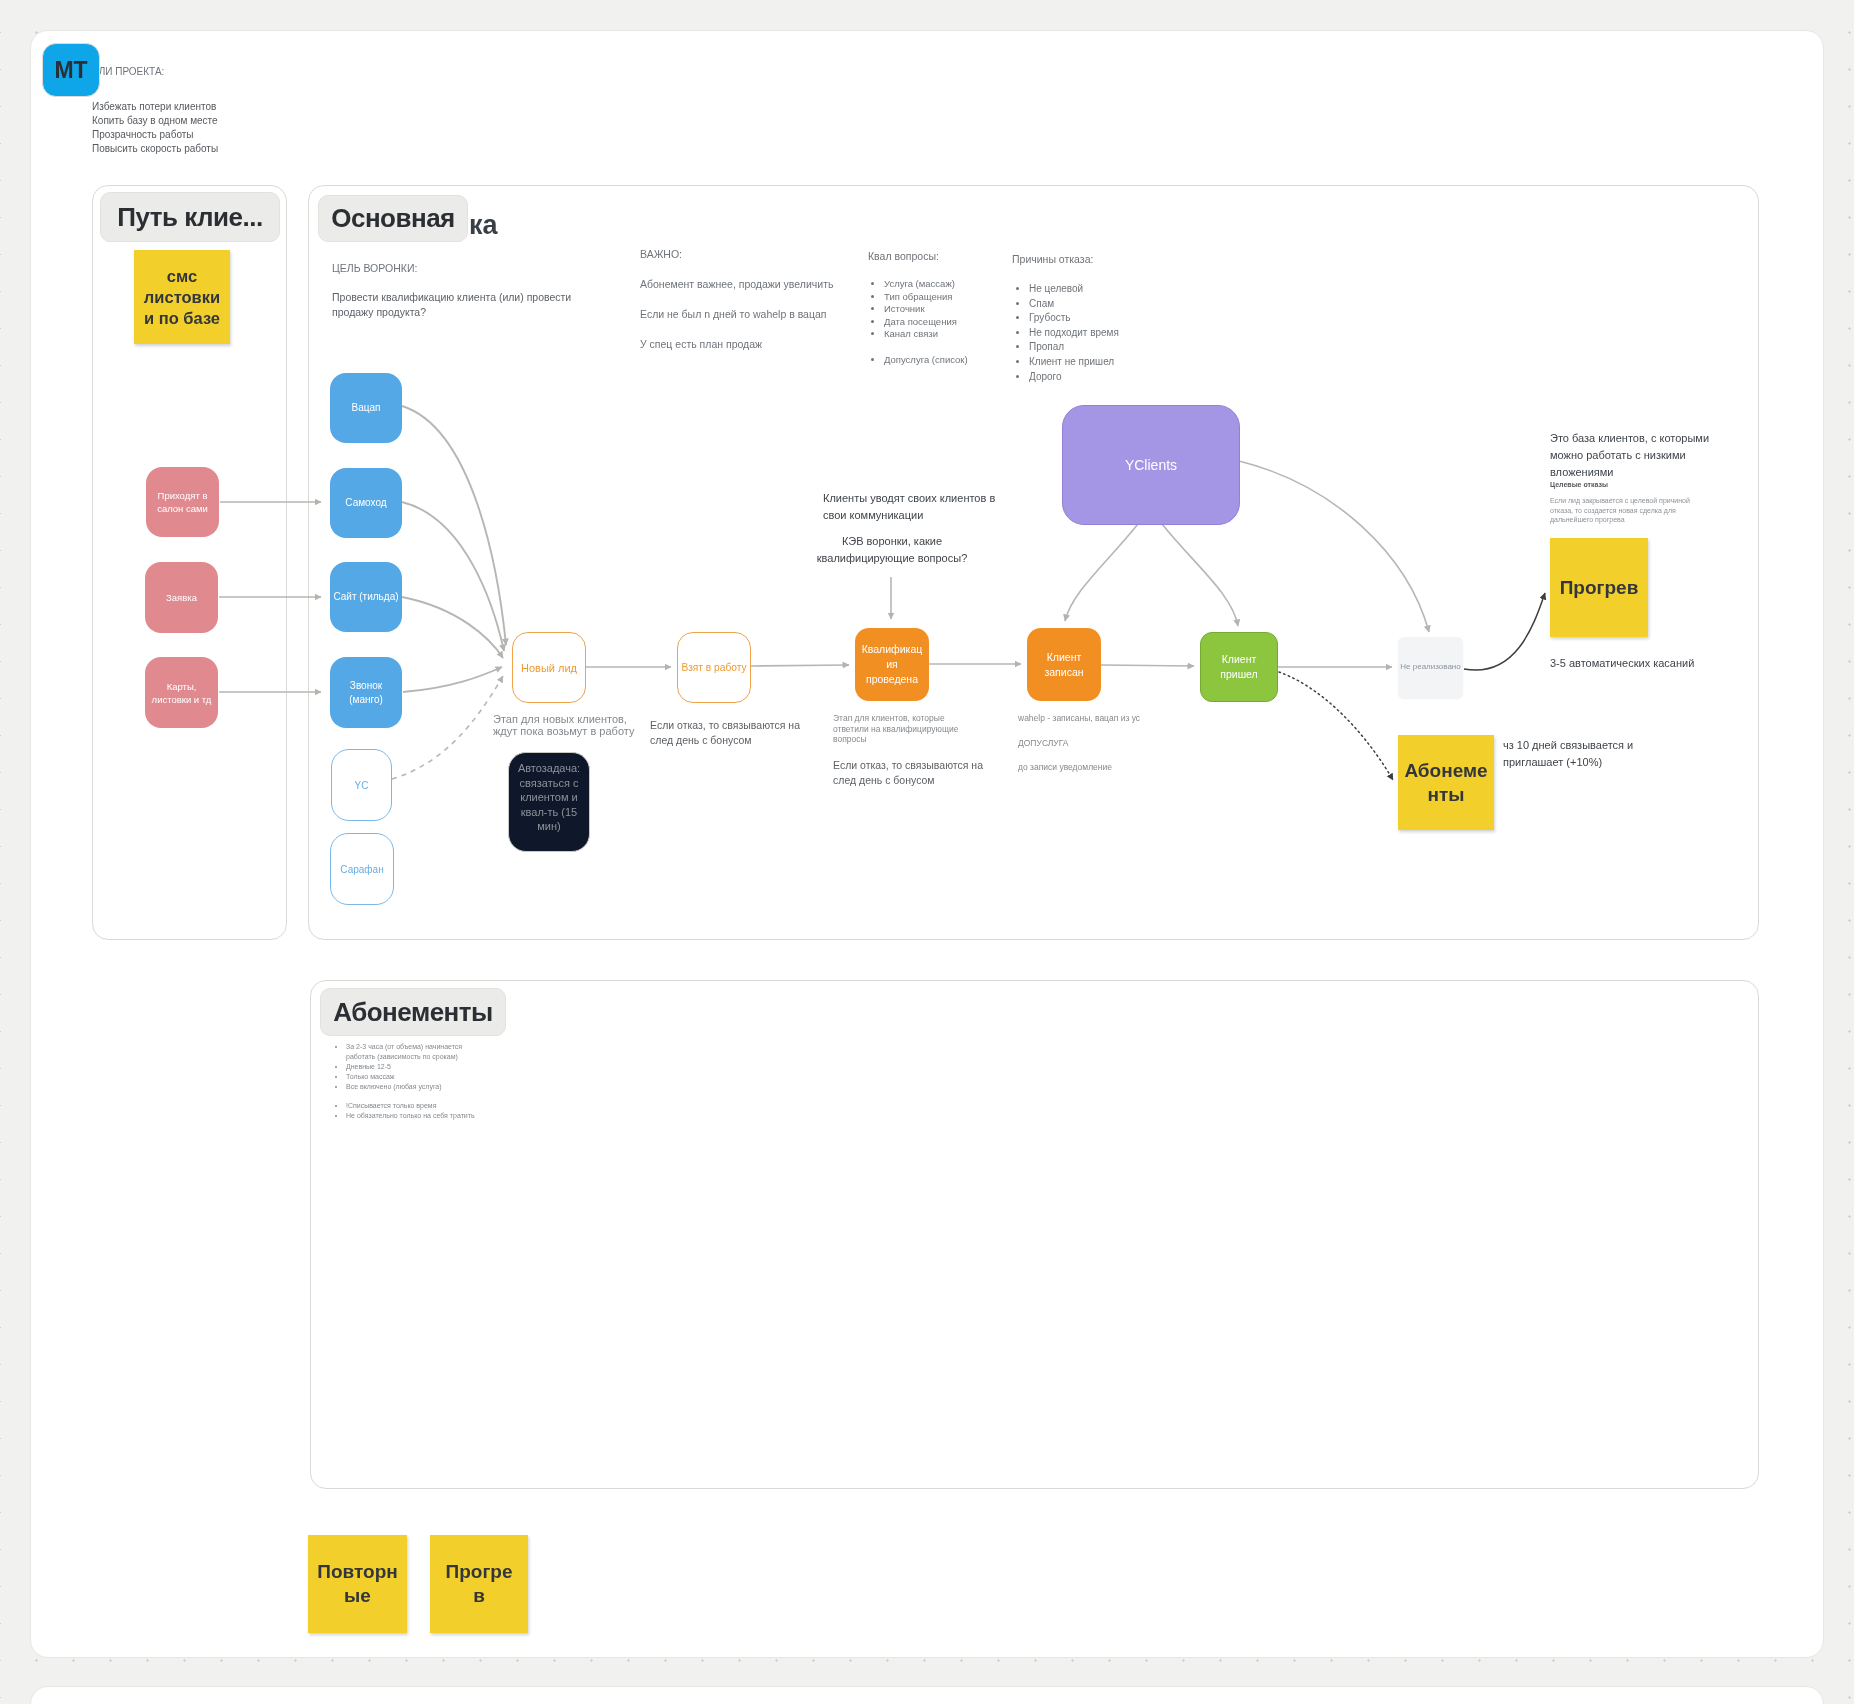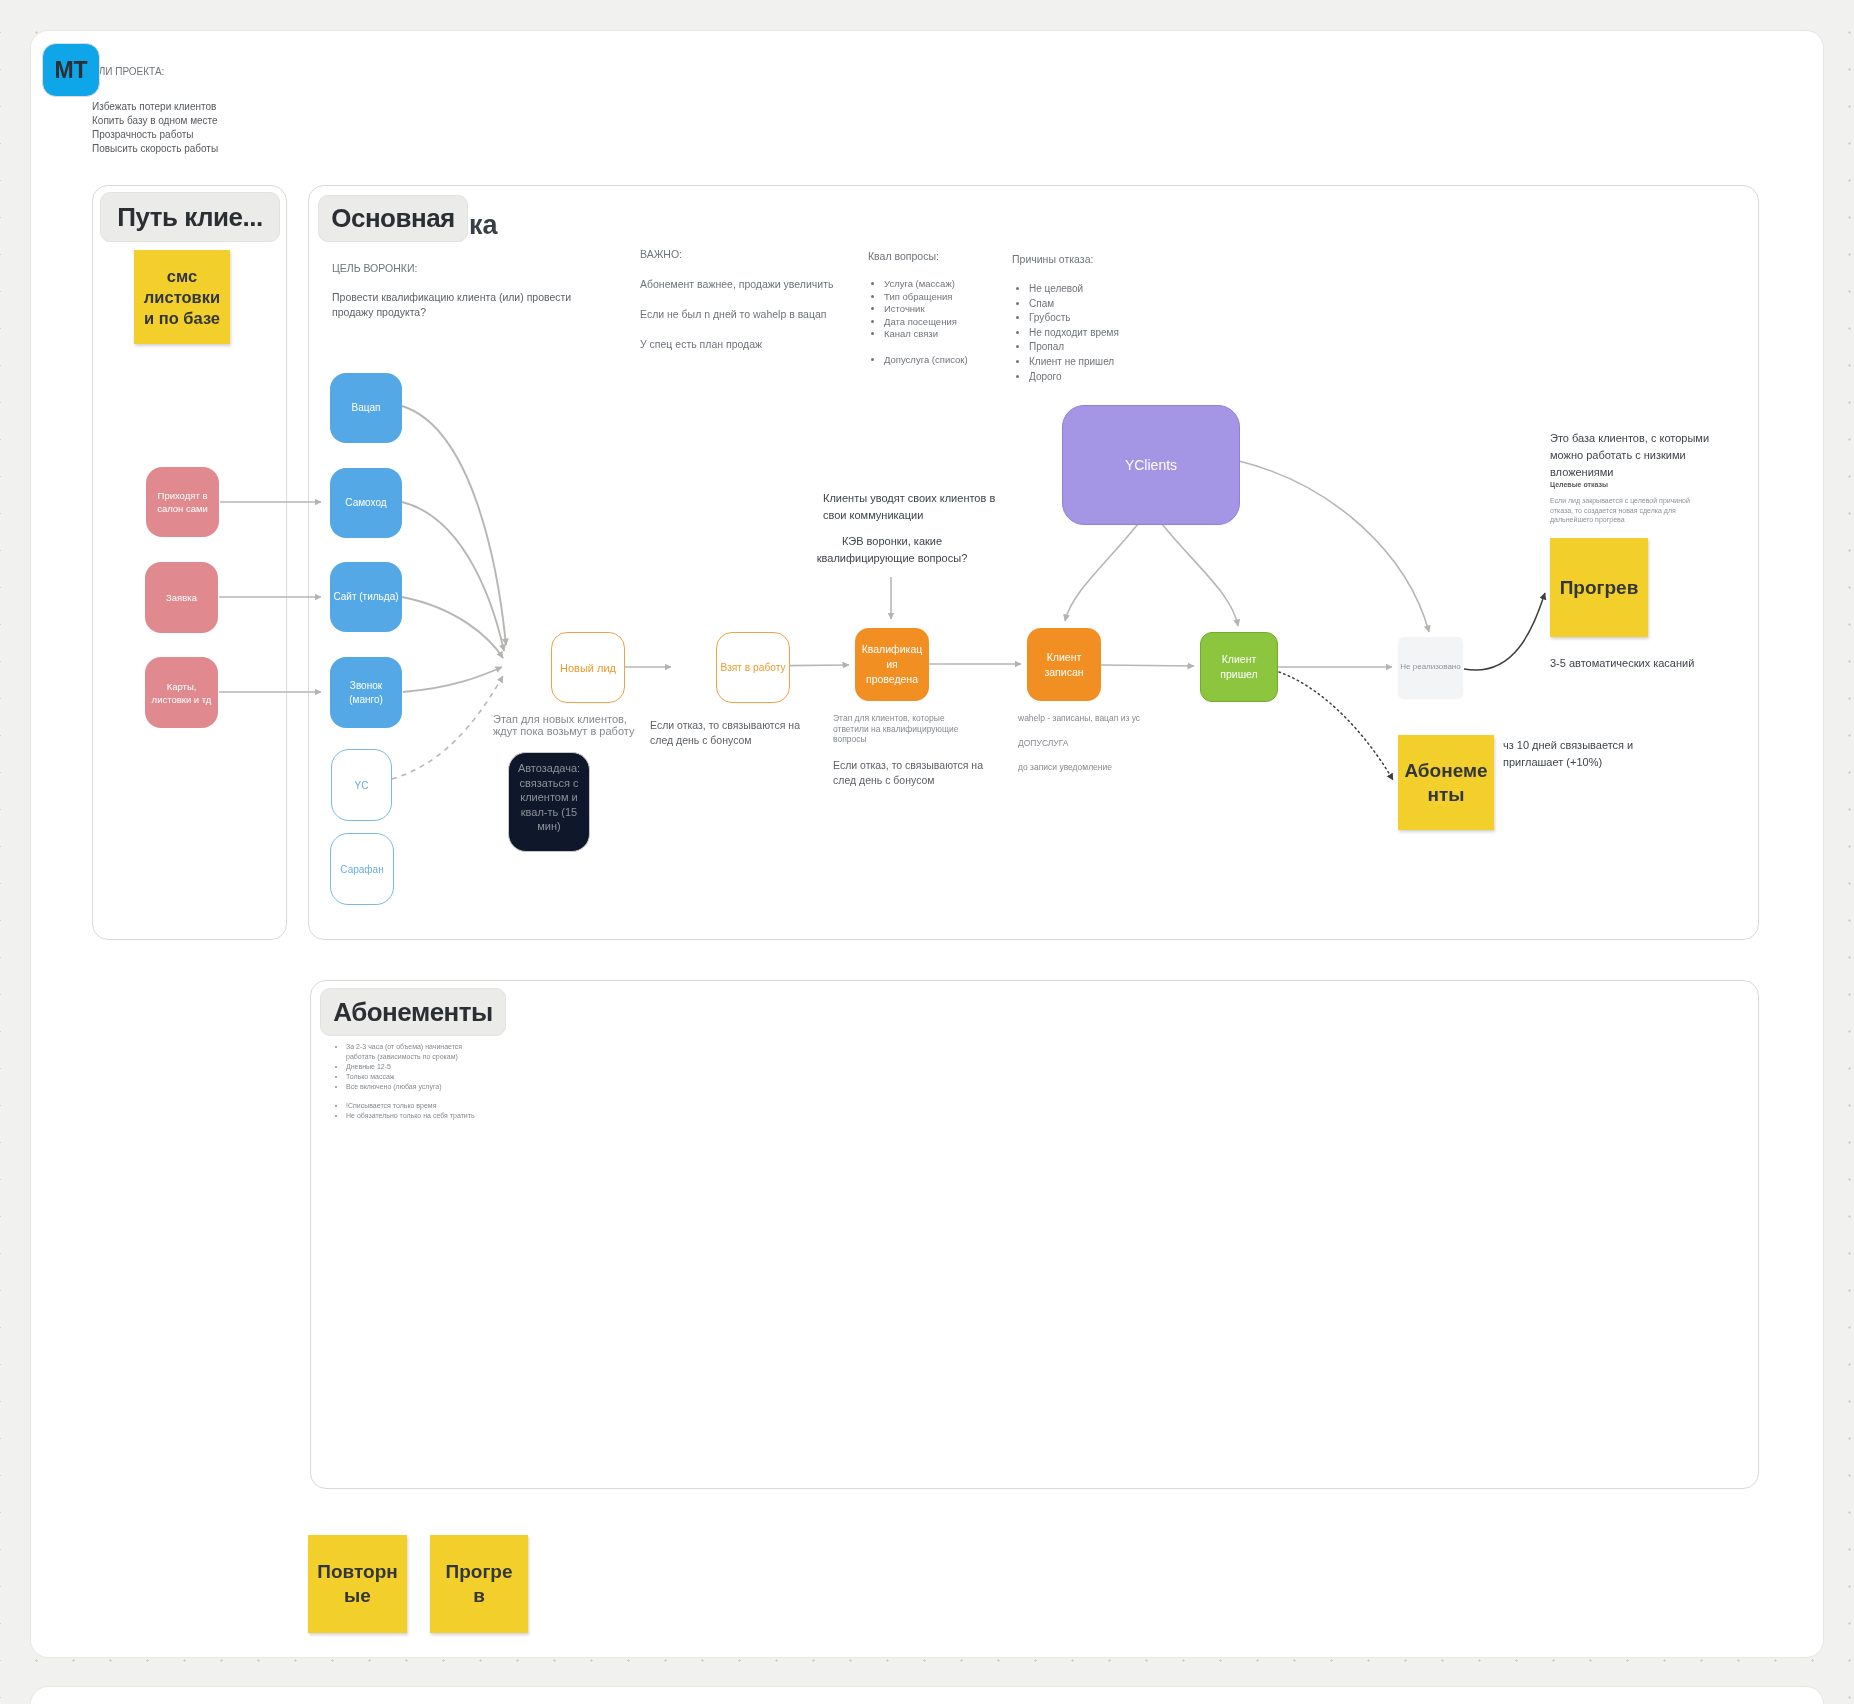--- a/index.html
+++ b/index.html
@@ -22,21 +22,21 @@
   .sticky{position:absolute;background:#f2cf2b;box-shadow:1px 2px 3px rgba(0,0,0,.18);
           display:flex;align-items:center;justify-content:center;text-align:center;
           font-weight:bold;color:#33363b;z-index:4;word-break:break-word;overflow-wrap:anywhere;}
   .pinkbox{position:absolute;background:#e08a90;border-radius:16px;color:#fff;font-size:9.5px;line-height:13px;
            display:flex;align-items:center;justify-content:center;text-align:center;padding:2px;box-sizing:border-box;z-index:4;}
   .bluebox{position:absolute;background:#55a8e6;border-radius:16px;color:#fff;font-size:10px;line-height:14px;
            display:flex;align-items:center;justify-content:center;text-align:center;padding:3px;box-sizing:border-box;z-index:4;}
   .blueoutline{position:absolute;background:#fff;border:1.4px solid #79b8e8;border-radius:18px;color:#64aee6;
            font-size:10px;display:flex;align-items:center;justify-content:center;text-align:center;z-index:4;}
   .stage-outline{position:absolute;background:#fff;border:1.6px solid #f0a24a;border-radius:16px;color:#ef9a2e;
-           font-size:10.2px;display:flex;align-items:center;justify-content:center;text-align:center;padding:1px;box-sizing:border-box;z-index:4;margin-left:39px;}
+           font-size:10.2px;display:flex;align-items:center;justify-content:center;text-align:center;padding:1px;box-sizing:border-box;z-index:4;}
   .stage-solid{position:absolute;background:#f28f22;border-radius:14px;color:#fff;font-size:10.5px;line-height:15px;
            display:flex;align-items:center;justify-content:center;text-align:center;padding:5px;box-sizing:border-box;
            word-break:break-word;overflow-wrap:anywhere;z-index:4;}
   .stage-green{position:absolute;background:#8cc63f;border:1.6px solid #74aa2e;border-radius:12px;color:#fff;
            font-size:10.5px;line-height:15px;display:flex;align-items:center;justify-content:center;text-align:center;
            padding:12px;box-sizing:border-box;z-index:4;}
   .stage-gray{position:absolute;background:#f3f4f6;border-radius:6px;color:#8d949c;font-size:8px;line-height:10.5px;
            display:flex;align-items:center;justify-content:center;text-align:center;z-index:4;box-shadow:0 1px 2px rgba(0,0,0,.06);}
   .purplebox{position:absolute;background:#a495e5;border:1.2px solid #9181d6;border-radius:22px;color:#fff;font-size:14px;
            display:flex;align-items:center;justify-content:center;text-align:center;z-index:4;}

